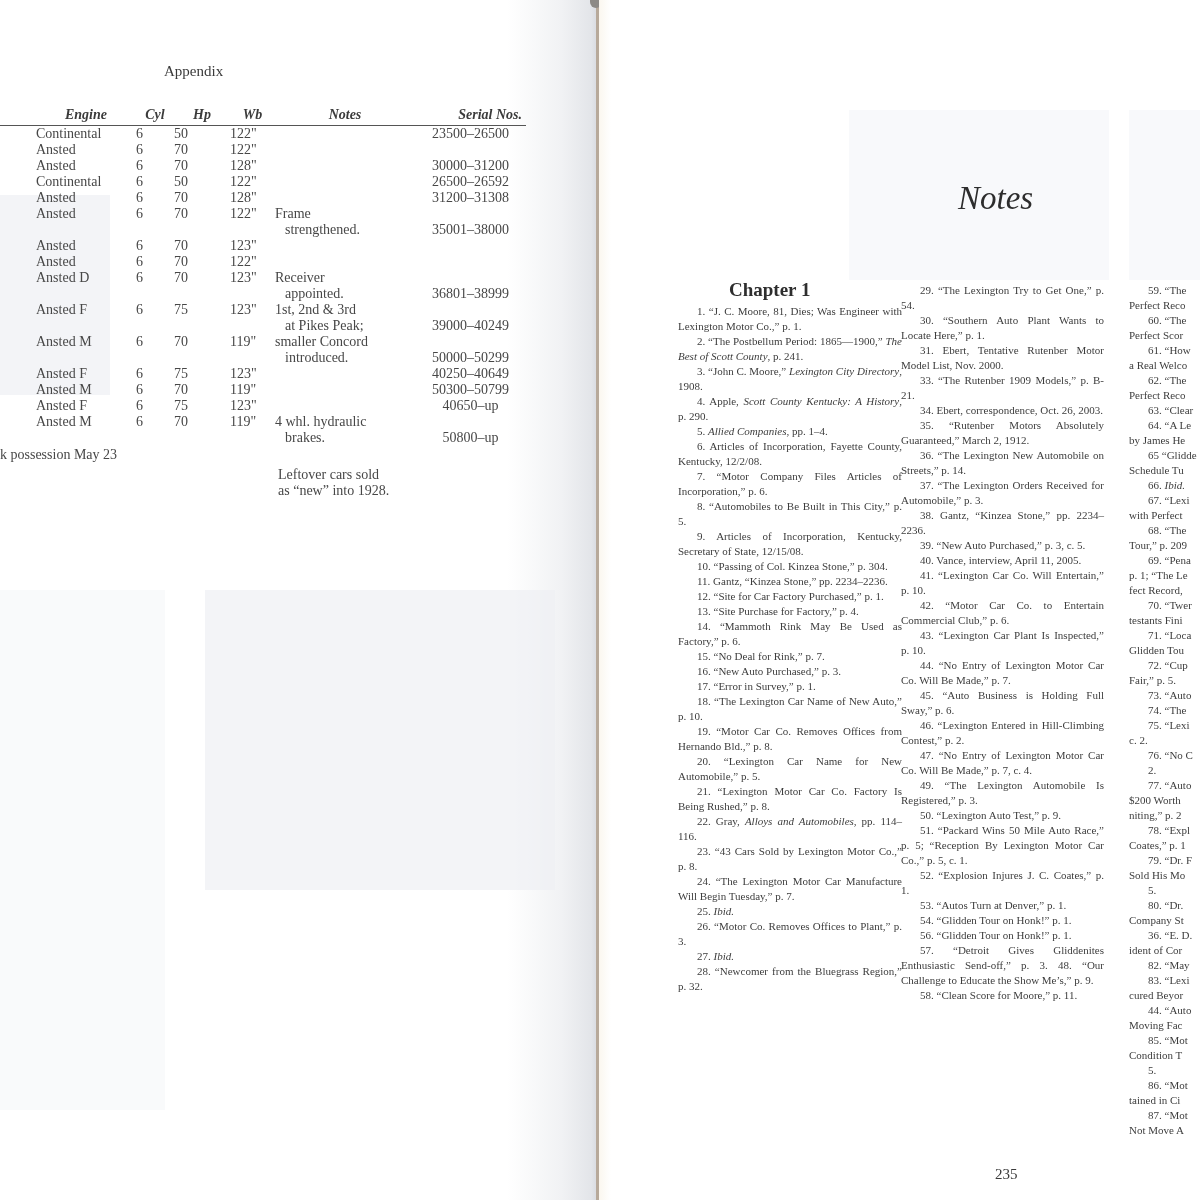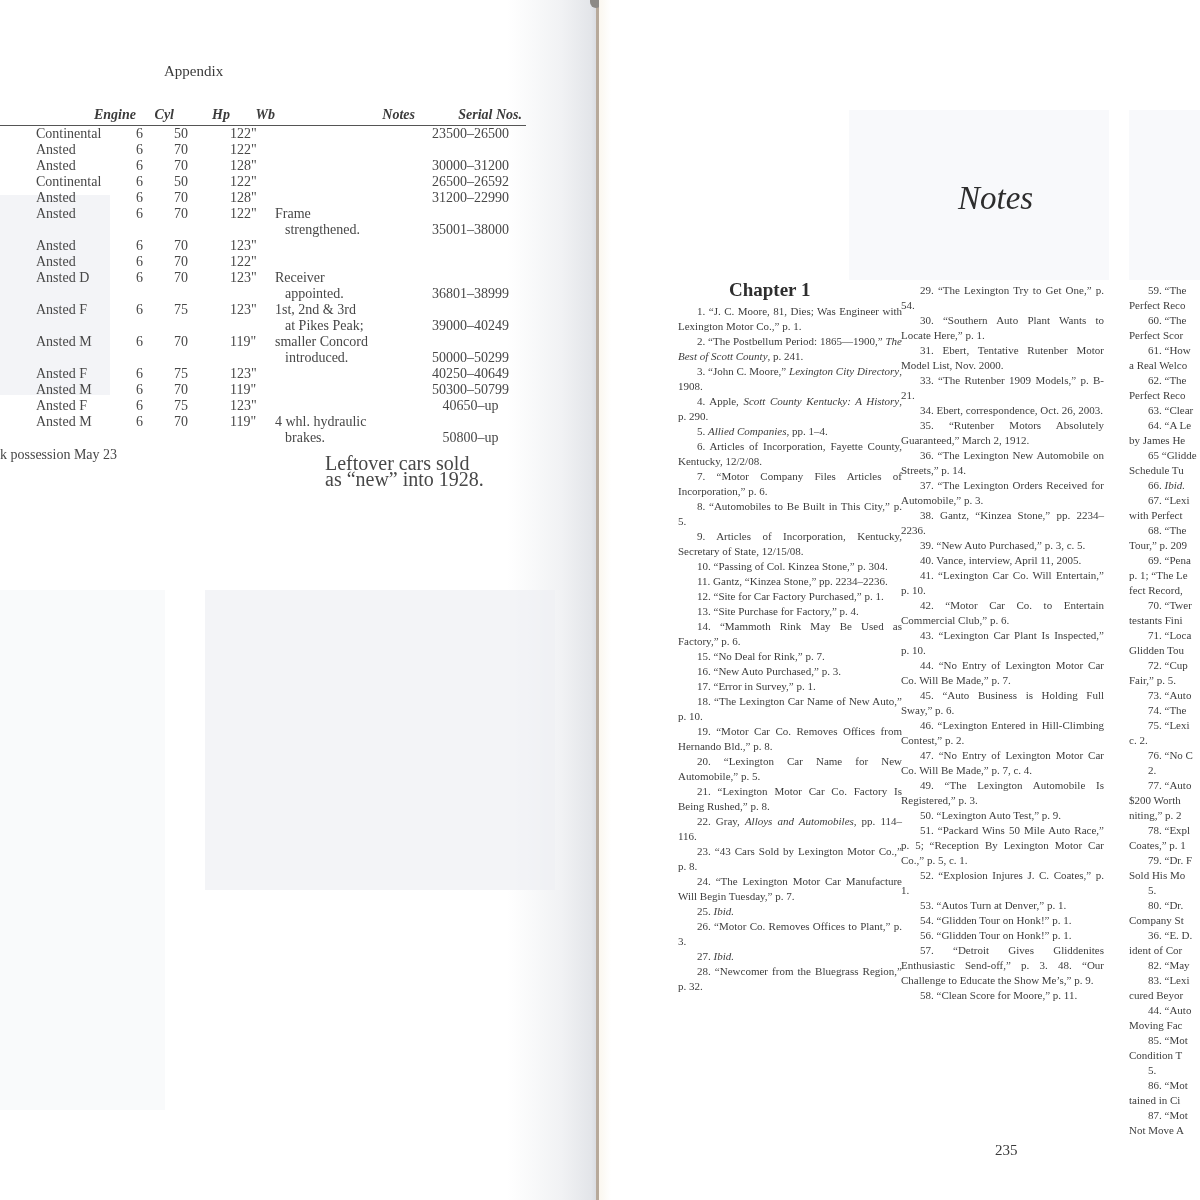--- a/index.html
+++ b/index.html
@@ -35,54 +35,54 @@
 
   
   .running-head-left {
     position:absolute; left:164px; top:63px; font-size:15px; color:#3a3a3a;
   }
   .appendix-table {
     position:absolute; left:0; top:107px; width:526px;
     border-collapse:collapse; font-size:14px; line-height:16px;
   }
   .appendix-table th {
-    font-style:italic; font-weight:bold; text-align:right; font-size:14px;
+    font-style:italic; font-weight:bold; text-align:center; font-size:14px;
     padding:0 0 2px 0; border-bottom:1px solid #555;
   }
   .appendix-table td { padding:0; vertical-align:top; color:#474747; }
   .col-engine { width:100px; padding-left:36px !important; }
   .col-cyl { width:38px; }
   .col-hp { width:56px; }
   .col-wb { width:45px; }
   .col-notes { width:130px; }
   .col-serial { text-align:center; }
   th.col-engine { padding-left:36px !important; }
   th.col-serial { text-align:right; padding-right:4px !important; }
   .possession-note {
     position:absolute; left:0; top:447px; font-size:14px; color:#474747;
   }
   .leftover-note {
-    position:absolute; left:278px; top:455px; font-size:20px; line-height:16px; color:#474747;margin-left:47px;
+    position:absolute; left:278px; top:467px; font-size:14px; line-height:16px; color:#474747;
   }
   .notes-title {
     position:absolute; left:359px; top:180px; font-size:33px; font-style:italic; color:#2d2d2d;
   }
   .chapter-heading {
     position:absolute; left:130px; top:279px; font-size:19px; font-weight:bold; color:#2e2e2e;
   }
   .notes-col {
     position:absolute; font-size:11px; line-height:15px; color:#3d3d3d;
     text-align:justify;
   }
   .notes-col p { margin:0; text-indent:19px; }
   .col1 { left:79px; top:304px; width:224px; }
   .col2 { left:302px; top:283px; width:203px; }
   .col3 { left:530px; top:283px; width:210px; }
   .page-number {
-    position:absolute; left:396px; top:1142px; font-size:15px; color:#3a3a3a;
+    position:absolute; left:396px; top:1166px; font-size:15px; color:#3a3a3a;
   }
   i { font-style:italic;margin-top:39px; }
 </style>
 </head>
 <body>
 
 <div class="spread">
 
   <div class="page-left">
     <div class="bleed" style="left:0;top:195px;width:110px;height:200px;"></div>
@@ -134,21 +134,21 @@
             <td class="col-wb">122"</td>
             <td class="col-notes"></td>
             <td class="col-serial">26500–26592</td>
           </tr>
           <tr>
             <td class="col-engine">Ansted</td>
             <td class="col-cyl">6</td>
             <td class="col-hp">70</td>
             <td class="col-wb">128"</td>
             <td class="col-notes"></td>
-            <td class="col-serial">31200–22990</td>
+            <td class="col-serial">31200–31308</td>
           </tr>
           <tr>
             <td class="col-engine">Ansted</td>
             <td class="col-cyl">6</td>
             <td class="col-hp">70</td>
             <td class="col-wb">122"</td>
             <td class="col-notes">Frame</td>
             <td class="col-serial"></td>
           </tr>
           <tr>

